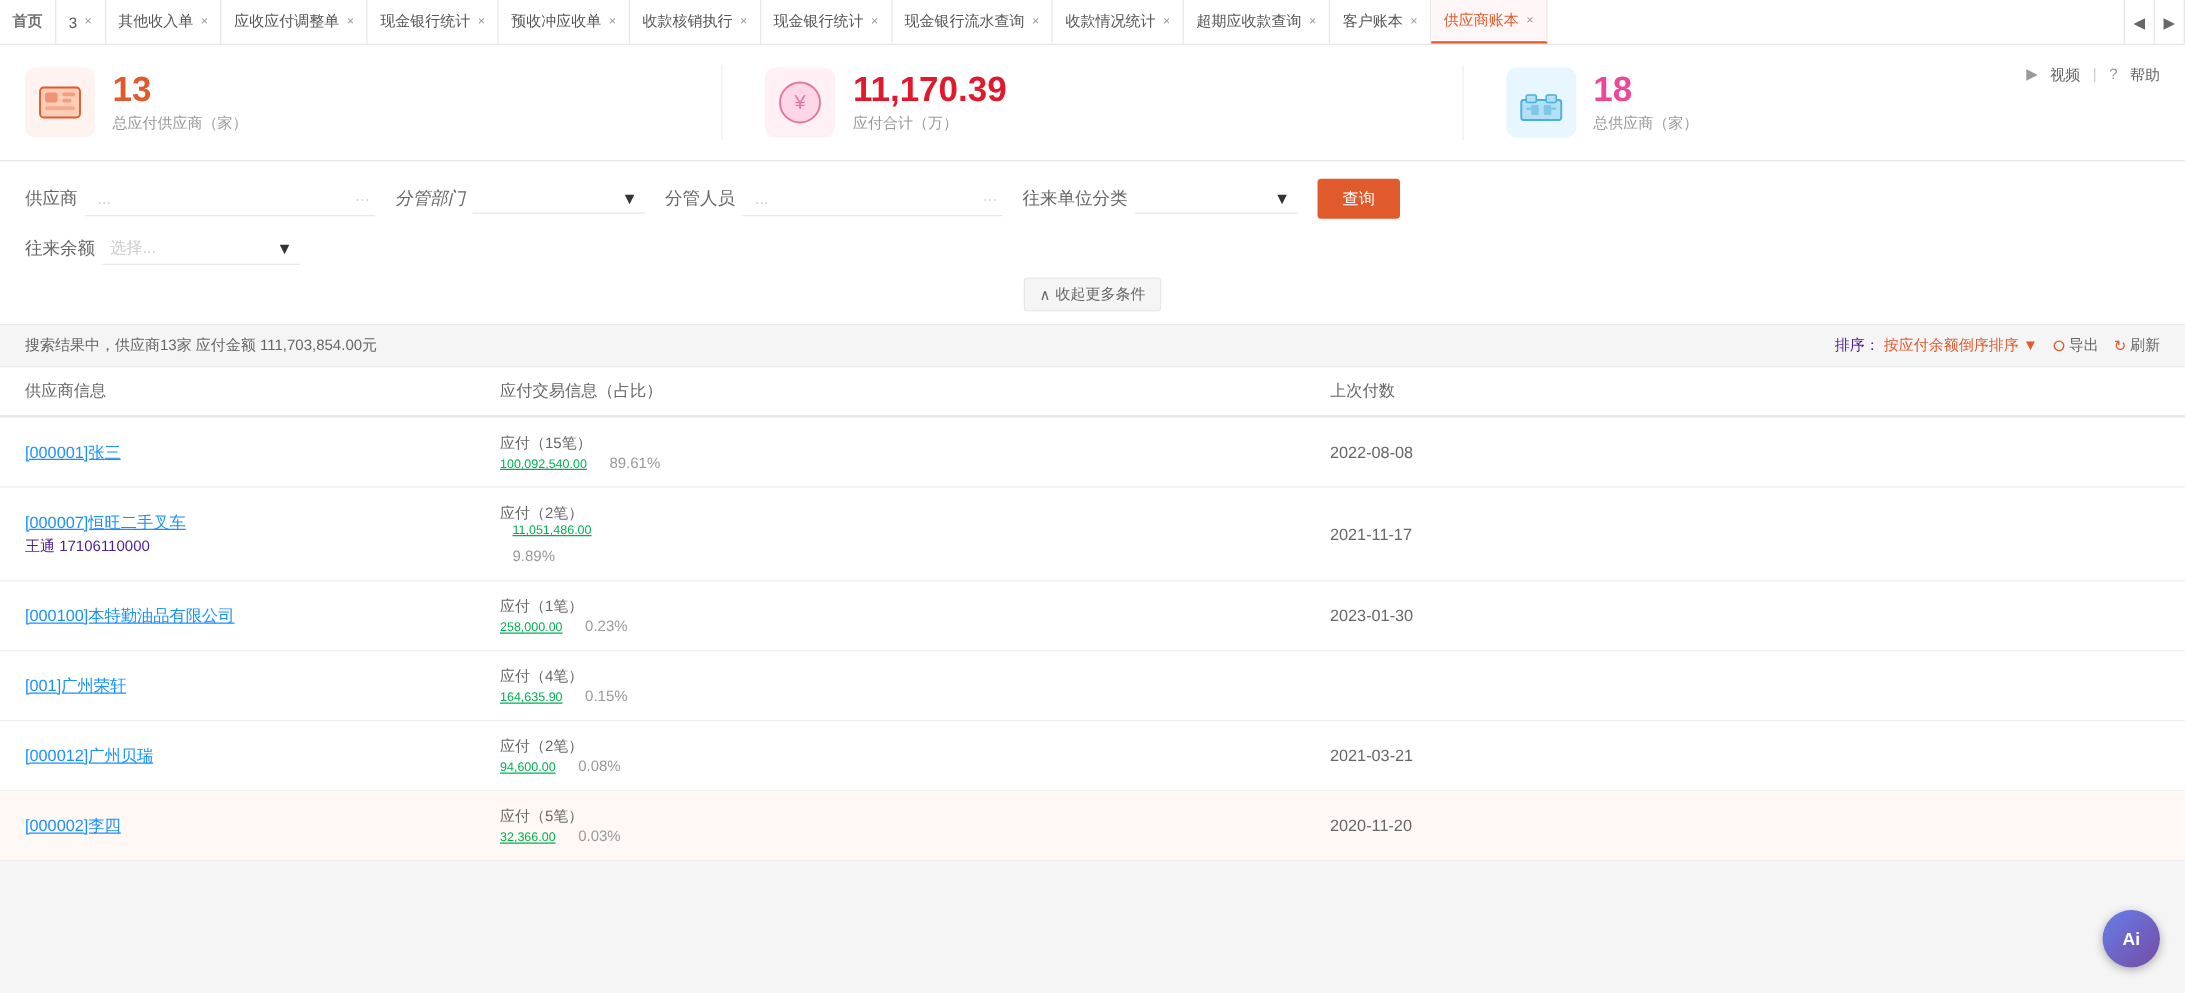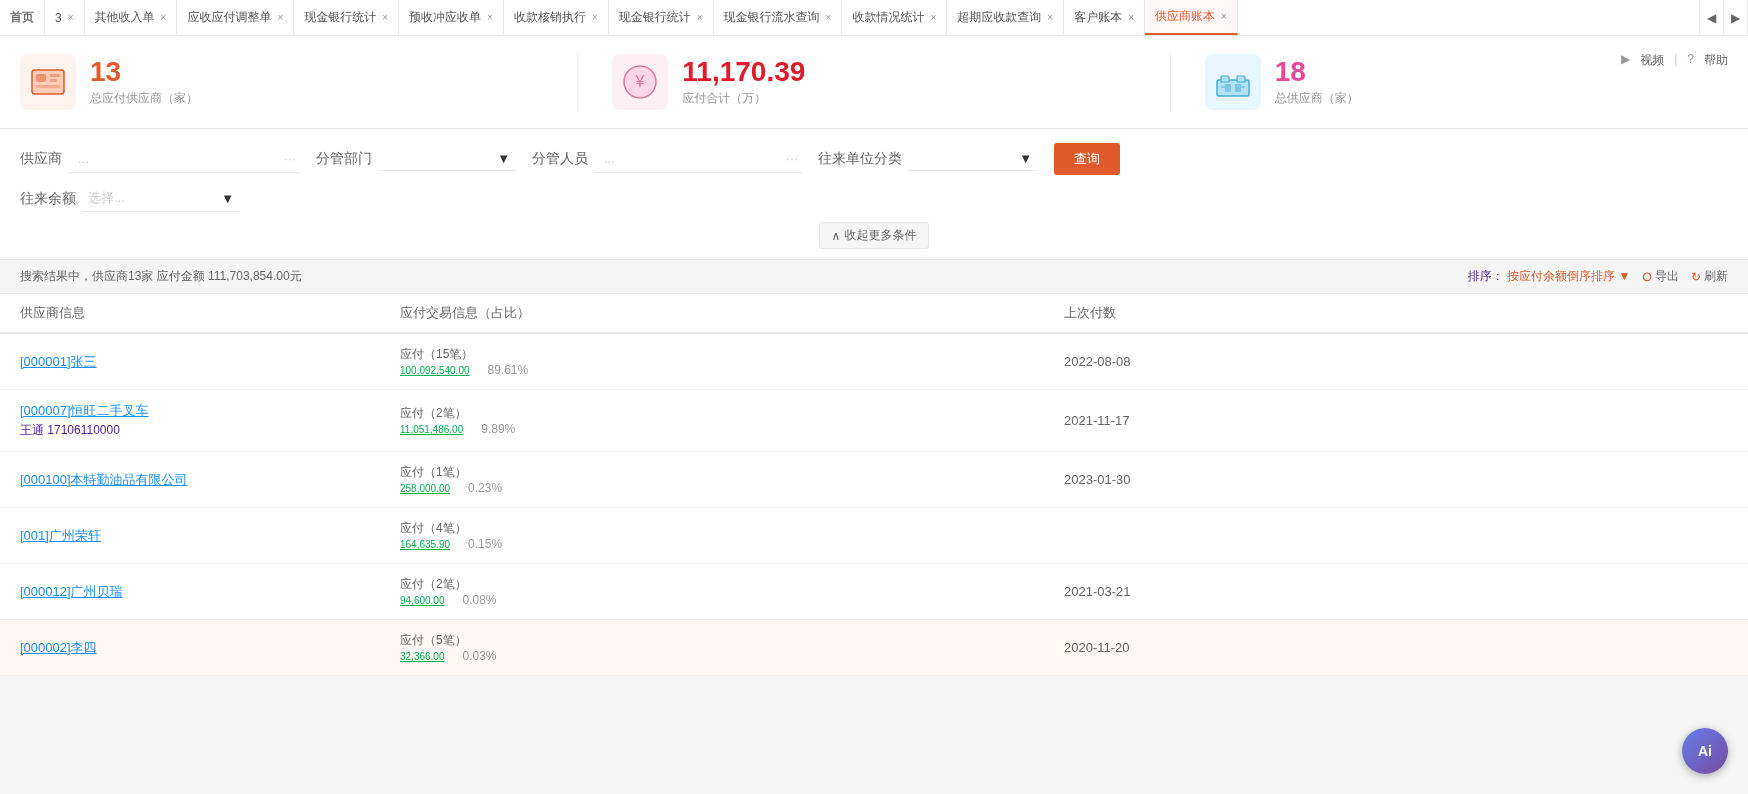--- a/index.html
+++ b/index.html
@@ -199,21 +199,21 @@
   <div class="filter-row">
 
     <div class="filter-item" style="min-width:280px; max-width:320px;">
       <span class="filter-label">供应商</span>
       <div style="flex:1; display:flex; align-items:center; border-bottom:1px solid #e8e8e8; padding:2px 4px;">
         <input class="filter-input" style="border: none; flex: 1 1 0%;" placeholder="...">
         <span class="filter-ellipsis" style="color:#ccc;">···</span>
       </div>
     </div>
 
-    <div class="filter-item" style="min-width:200px;">
+    <div class="filter-item" style="min-width:200px;font-style:italic;">
       <span class="filter-label">分管部门</span>
       <div class="filter-select" style="flex:1;">
         <span></span>
         <span class="filter-chevron">▼</span>
       </div>
     </div>
 
     <div class="filter-item" style="min-width:220px;">
       <span class="filter-label">分管人员</span>
       <div style="flex:1; display:flex; align-items:center; border-bottom:1px solid #e8e8e8; padding:2px 4px;">
@@ -294,21 +294,21 @@
       <div class="last-pay">2022-08-08</div>
     </div>
 
     <div class="table-row">
       <div>
         <div class="supplier-name">[000007]恒旺二手叉车</div>
         <div class="supplier-sub">王通  17106110000</div>
       </div>
       <div>
         <div class="txn-label">应付（2笔）</div>
-        <div style="display:flex; align-items:baseline; gap:8px;">
+        <div style="display:flex; align-items:baseline; gap:8px;flex-direction:column;">
           <span class="txn-amount">11,051,486.00</span>
           <span class="txn-percent">9.89%</span>
         </div>
       </div>
       <div class="last-pay">2021-11-17</div>
     </div>
 
     <div class="table-row">
       <div>
         <div class="supplier-name">[000100]本特勤油品有限公司</div>

